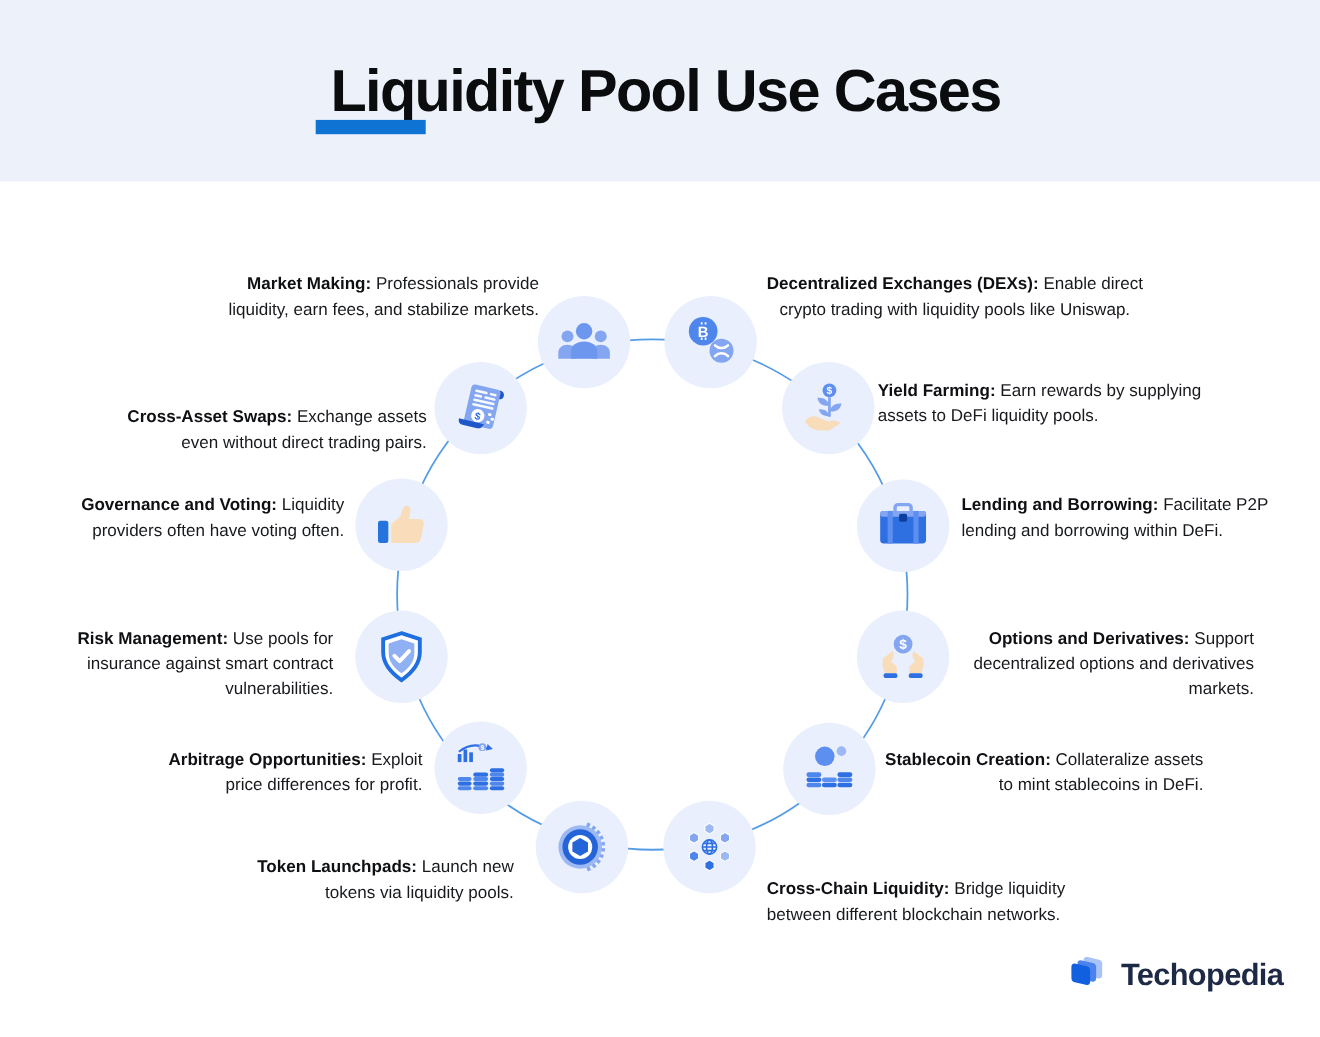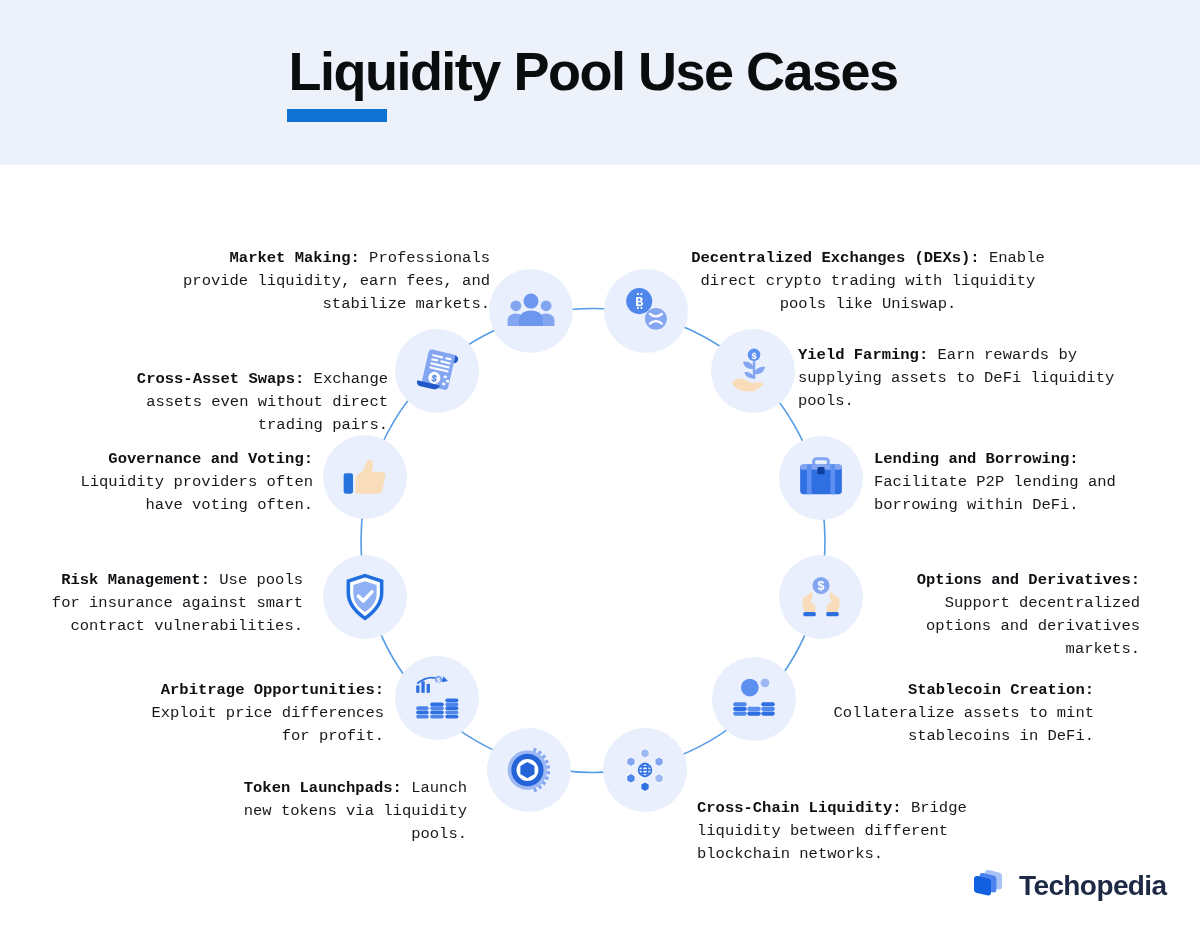--- a/index.html
+++ b/index.html
@@ -7,29 +7,29 @@
     width:1200px;height:943px;position:relative;overflow:hidden;
     background:#ffffff;
     font-family:"Liberation Sans","DejaVu Sans",sans-serif;
     -webkit-font-smoothing:antialiased;
   }
   .hero{
     position:absolute;left:0;top:0;width:1200px;height:165px;
     background:var(--header-bg,#edf1fa);
   }
   .title{
-    position:absolute;left:0;top:40px;width:1186px;margin:0;
+    position:absolute;left:0;top:40px;width:1186px;margin:12px;
     text-align:center;font-size:54px;font-weight:800;letter-spacing:-1.5px;
     color:var(--title-color,#0b0c0e);
   }
   .accent-bar{
     position:absolute;left:287px;top:109px;width:100px;height:13px;
     background:var(--accent,#0e73d2);
   }
-  .diagram{position:absolute;left:0;top:165px;width:1200px;height:778px;font-family:Liberation Mono, monospace;}
+  .diagram{position:absolute;left:0;top:165px;width:1200px;height:778px;}
   .ring-svg{position:absolute;left:0;top:0;pointer-events:none;}
   .icon-circle{
     position:absolute;width:84px;height:84px;border-radius:50%;
     background:var(--circle-bg,#e9effc);
     display:flex;align-items:center;justify-content:center;
   }
   .icon-circle svg{width:50px;height:50px;display:block;}
   .uc-text{
     position:absolute;font-size:15.5px;line-height:23px;
     color:var(--text-color,#17191d);

